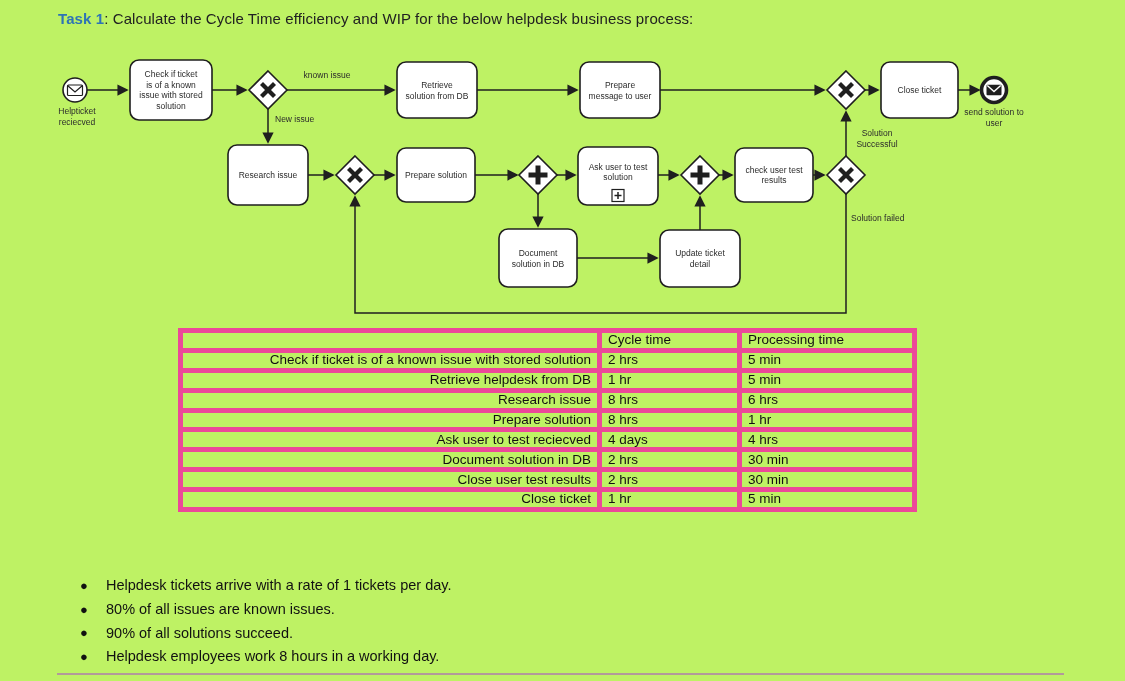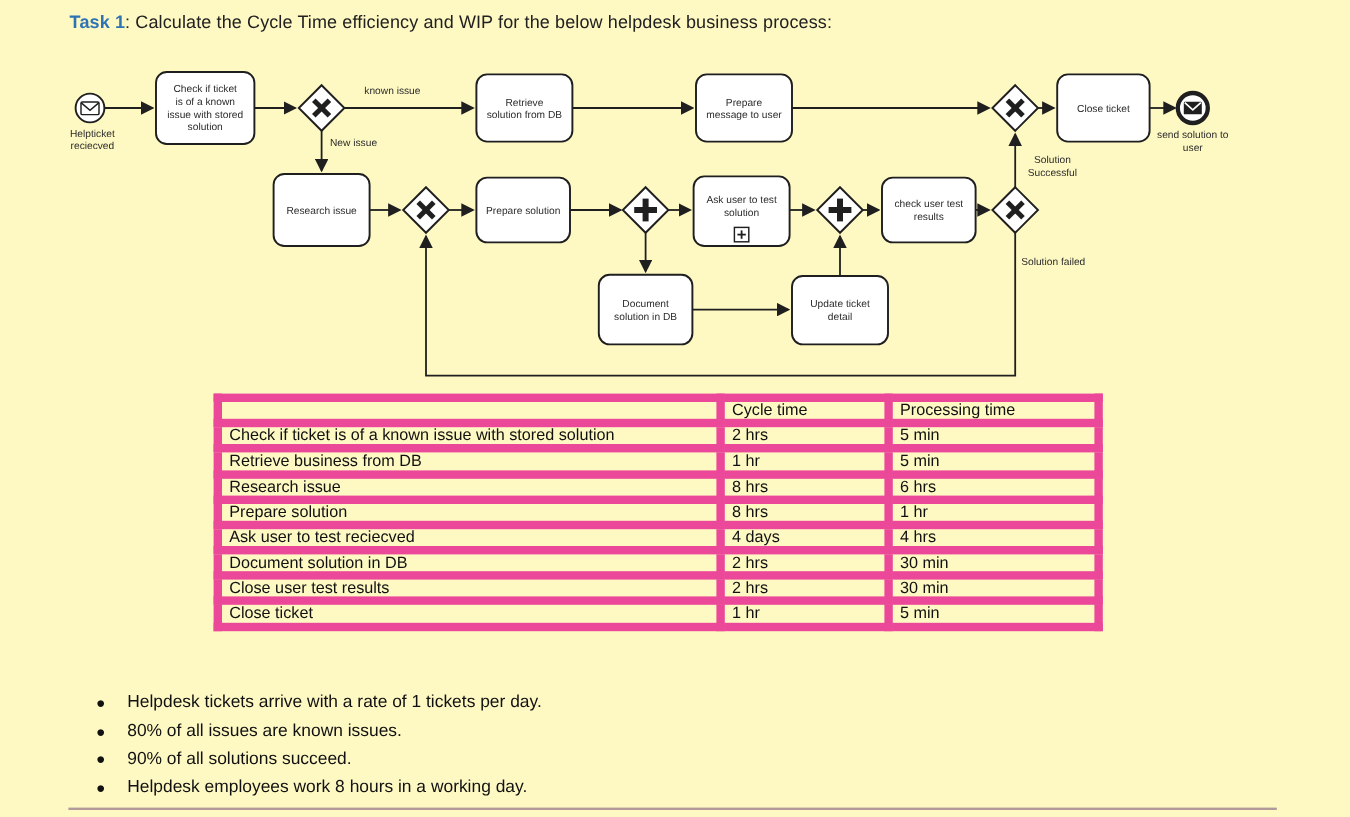--- a/index.html
+++ b/index.html
@@ -1,18 +1,18 @@
 <!DOCTYPE html>
 <html><head>
 <meta charset="utf-8">
 <style>
   * { margin:0; padding:0; box-sizing:border-box; }
   html,body { background:#ffffff; }
   .page {
-    position:relative; width:1125px; height:681px; background:#fef9c3;
+    position:relative; width:1125px; height:681px; background:#bef264;
     font-family:"Liberation Sans", sans-serif; overflow:hidden; color:#1a1a1a;
   }
   .title {
     position:absolute; left:58px; top:10px; font-size:15px; color:#212121;
     letter-spacing:0.1px;
   }
   .title .task-label { color:#2E74B5; font-weight:bold; }
   .diagram { position:absolute; left:0; top:50px; }
   .diagram text {
     font-family:"Liberation Sans", sans-serif; font-size:8.5px; fill:#2b2b2b;
@@ -21,24 +21,24 @@
   .flow  { stroke:#1f1f1f; stroke-width:1.5; fill:none; }
   .glyphx { stroke:#1f1f1f; stroke-width:4.2; }
   .glyphp { stroke:#1f1f1f; stroke-width:5; }
   .thin   { stroke:#1f1f1f; stroke-width:1.2; fill:none; }
   .times-table {
     position:absolute; left:178px; top:328px; width:734px;
     border-collapse:collapse; table-layout:fixed;
     font-size:13.5px; color:#111;
   }
   .times-table td {
-    border:7px solid #ec4899; height:19.9px; padding:0 6px;
+    border:5px solid #ec4899; height:19.9px; padding:0 6px;
     white-space:nowrap; overflow:hidden; line-height:1.05;
   }
-  .times-table td.c1 { }
+  .times-table td.c1 { text-align:right; }
   .times-table td.c2, .times-table td.c3 { text-align:left; }
   .bullets {
     position:absolute; left:80px; top:578px; list-style:none;
     font-size:14.5px; color:#111;
   }
   .bullets li { display:flex; margin-bottom:9px; height:14.7px; align-items:center; }
   .bullets .dot { width:26px; font-size:13px; }
   .bottom-rule {
     position:absolute; left:57px; top:673px; width:1007px; height:2px;
     background:#b29a9a;
@@ -227,21 +227,21 @@
         <td class="c1" style="width:419px"></td>
         <td class="c2" style="width:140px">Cycle time</td>
         <td class="c3" style="width:175px">Processing time</td>
       </tr>
       <tr>
         <td class="c1">Check if ticket is of a known issue with stored solution</td>
         <td class="c2">2 hrs</td>
         <td class="c3">5 min</td>
       </tr>
       <tr>
-        <td class="c1">Retrieve business from DB</td>
+        <td class="c1">Retrieve helpdesk from DB</td>
         <td class="c2">1 hr</td>
         <td class="c3">5 min</td>
       </tr>
       <tr>
         <td class="c1">Research issue</td>
         <td class="c2">8 hrs</td>
         <td class="c3">6 hrs</td>
       </tr>
       <tr>
         <td class="c1">Prepare solution</td>

